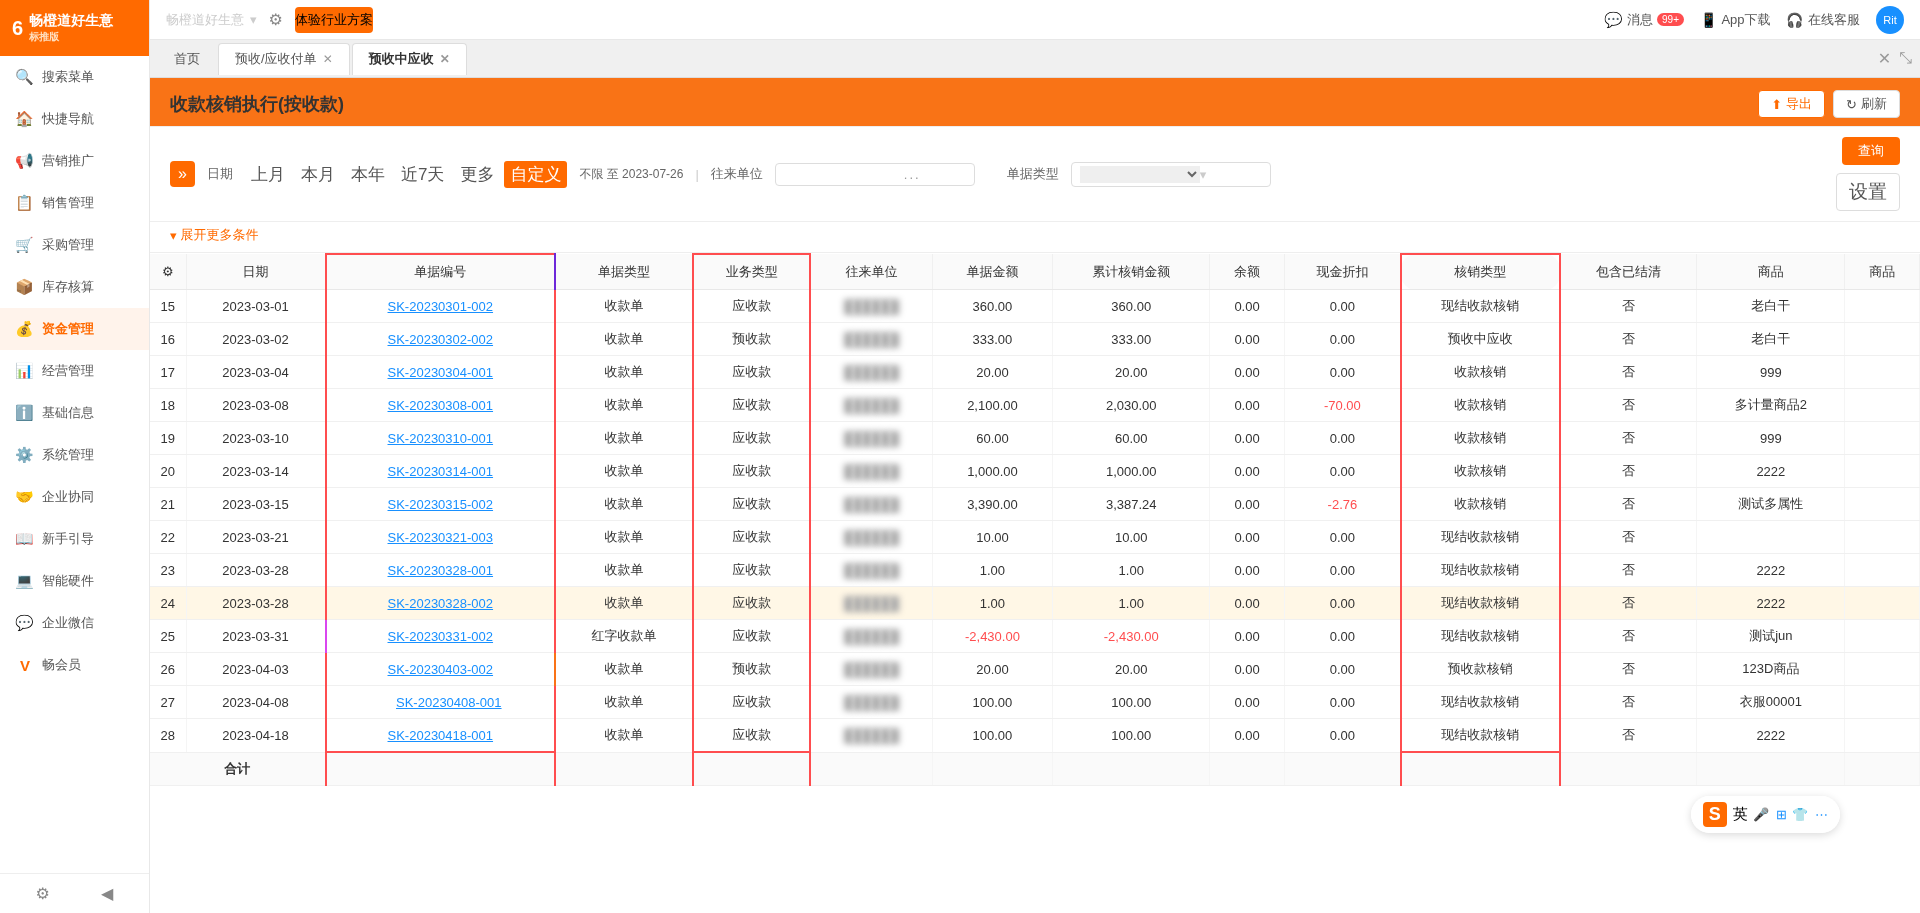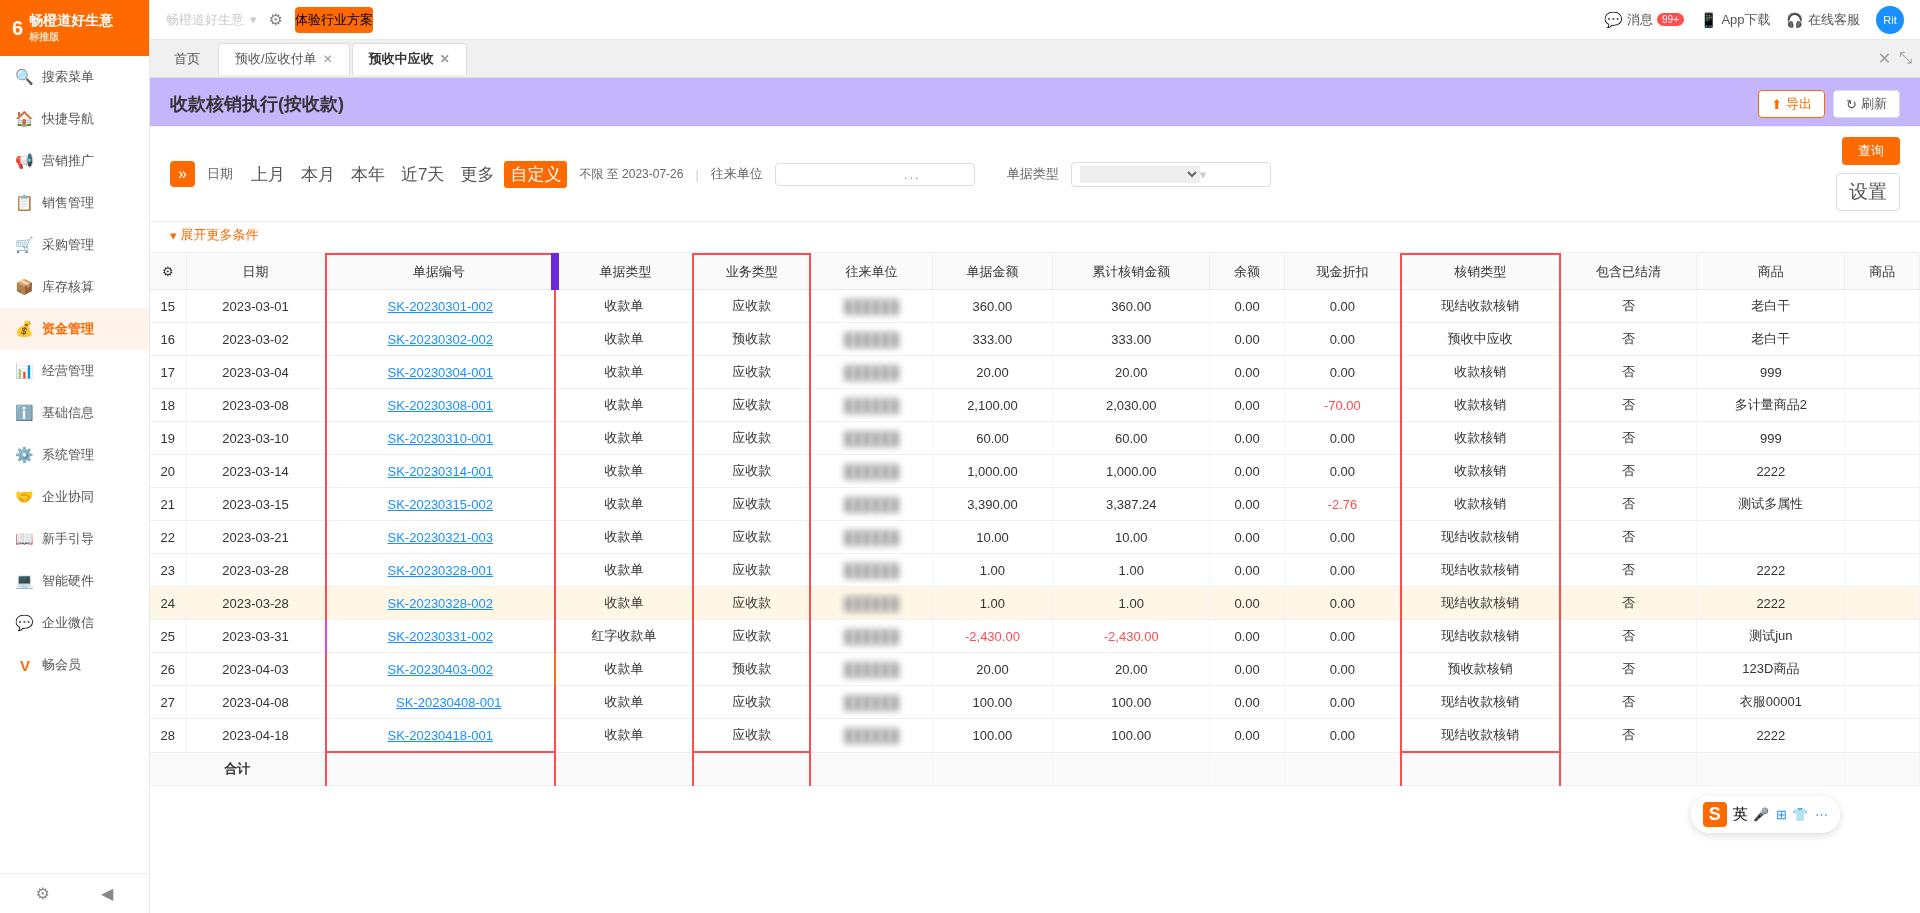--- a/index.html
+++ b/index.html
@@ -29,21 +29,21 @@
     .tabs { height: 38px; background: #f0f0f0; display: flex; align-items: center; border-bottom: 1px solid #ddd; padding: 0 8px; }
     .tab { padding: 0 16px; height: 32px; display: flex; align-items: center; gap: 6px; cursor: pointer; color: #555; font-size: 13px; border-radius: 4px 4px 0 0; background: #fff; margin-right: 2px; border: 1px solid #ddd; border-bottom: none; }
     .tab.home { background: #f0f0f0; border: none; }
     .tab.active { background: #fff; color: #333; font-weight: bold; }
     .tab-close { color: #999; font-size: 12px; cursor: pointer; }
     .tabs-right { margin-left: auto; display: flex; gap: 8px; }
     .tab-action { color: #999; cursor: pointer; font-size: 16px; }
 
     
     .page { flex: 1; overflow: hidden; display: flex; flex-direction: column; padding: 0; }
-    .page-header { padding: 12px 20px 8px; display: flex; align-items: center; justify-content: space-between; background: #c4b5fd; border-bottom: 1px solid #eee; }
+    .page-header { padding: 12px 20px 8px; display: flex; align-items: center; justify-content: space-between; background: #f97316; border-bottom: 1px solid #eee; }
     .page-title { font-size: 18px; font-weight: bold; color: #333; }
     .page-actions { display: flex; gap: 8px; }
     .btn-export { border: 1px solid #ff6a00; color: #ff6a00; background: #fff; border-radius: 4px; padding: 4px 12px; cursor: pointer; font-size: 13px; display: flex; align-items: center; gap: 4px; }
     .btn-refresh { border: 1px solid #ddd; color: #555; background: #fff; border-radius: 4px; padding: 4px 12px; cursor: pointer; font-size: 13px; display: flex; align-items: center; gap: 4px; }
 
     
     .filter-bar { background: #fff; padding: 10px 20px; border-bottom: 1px solid #eee; display: flex; align-items: center; gap: 12px; flex-wrap: wrap; }
     .filter-toggle { background: #ff6a00; color: #fff; border: none; border-radius: 4px; padding: 4px 8px; cursor: pointer; font-size: 16px; }
     .filter-label { color: #666; font-size: 13px; }
     .date-btns { display: flex; gap: 4px; }
@@ -257,21 +257,21 @@
         <span>展开更多条件</span>
       </button>
     </div>
 
     <div class="table-wrap">
       <table>
         <thead>
           <tr>
             <th style="width:36px;">⚙</th>
             <th>日期</th>
-            <th class="col-doc-no" style="border-left:2px solid #ff4d4f;border-top:2px solid #ff4d4f;border-right:8px solid #6d28d9;">单据编号</th>
+            <th class="col-doc-no" style="border-left:2px solid #ff4d4f;border-top:2px solid #ff4d4f;border-right:2px solid #6d28d9;">单据编号</th>
             <th>单据类型</th>
             <th class="col-biz-type" style="border-left:2px solid #ff4d4f;border-top:2px solid #ff4d4f;border-right:2px solid #ff4d4f;">业务类型</th>
             <th>往来单位</th>
             <th>单据金额</th>
             <th>累计核销金额</th>
             <th>余额</th>
             <th>现金折扣</th>
             <th class="col-cancel-type" style="border-left:2px solid #ff4d4f;border-top:2px solid #ff4d4f;border-right:2px solid #ff4d4f;">核销类型</th>
             <th>包含已结清</th>
             <th>商品</th>

